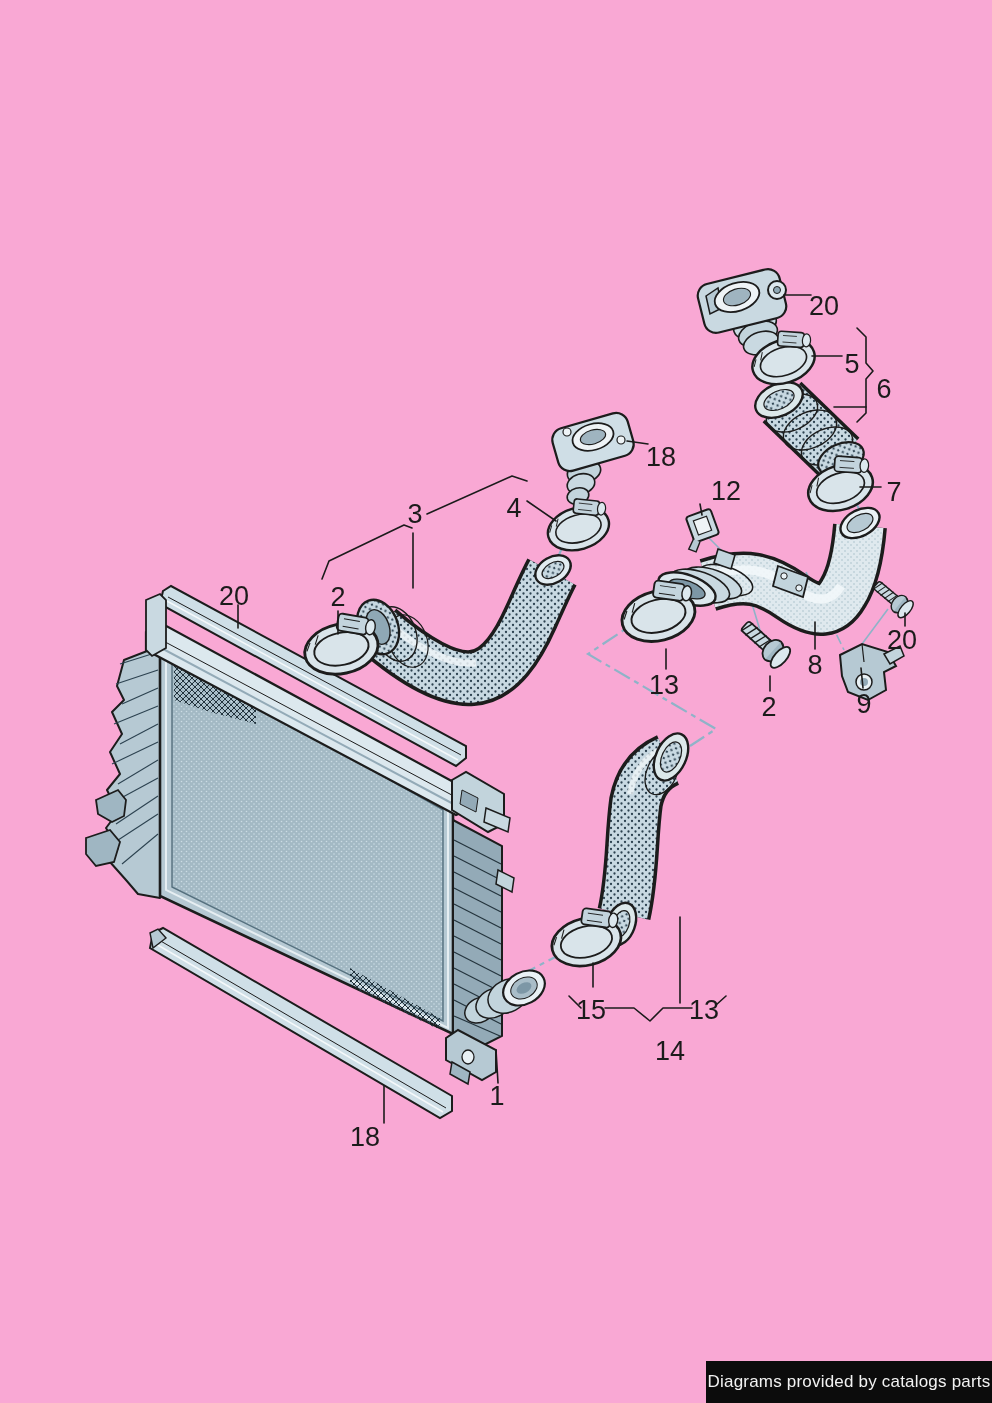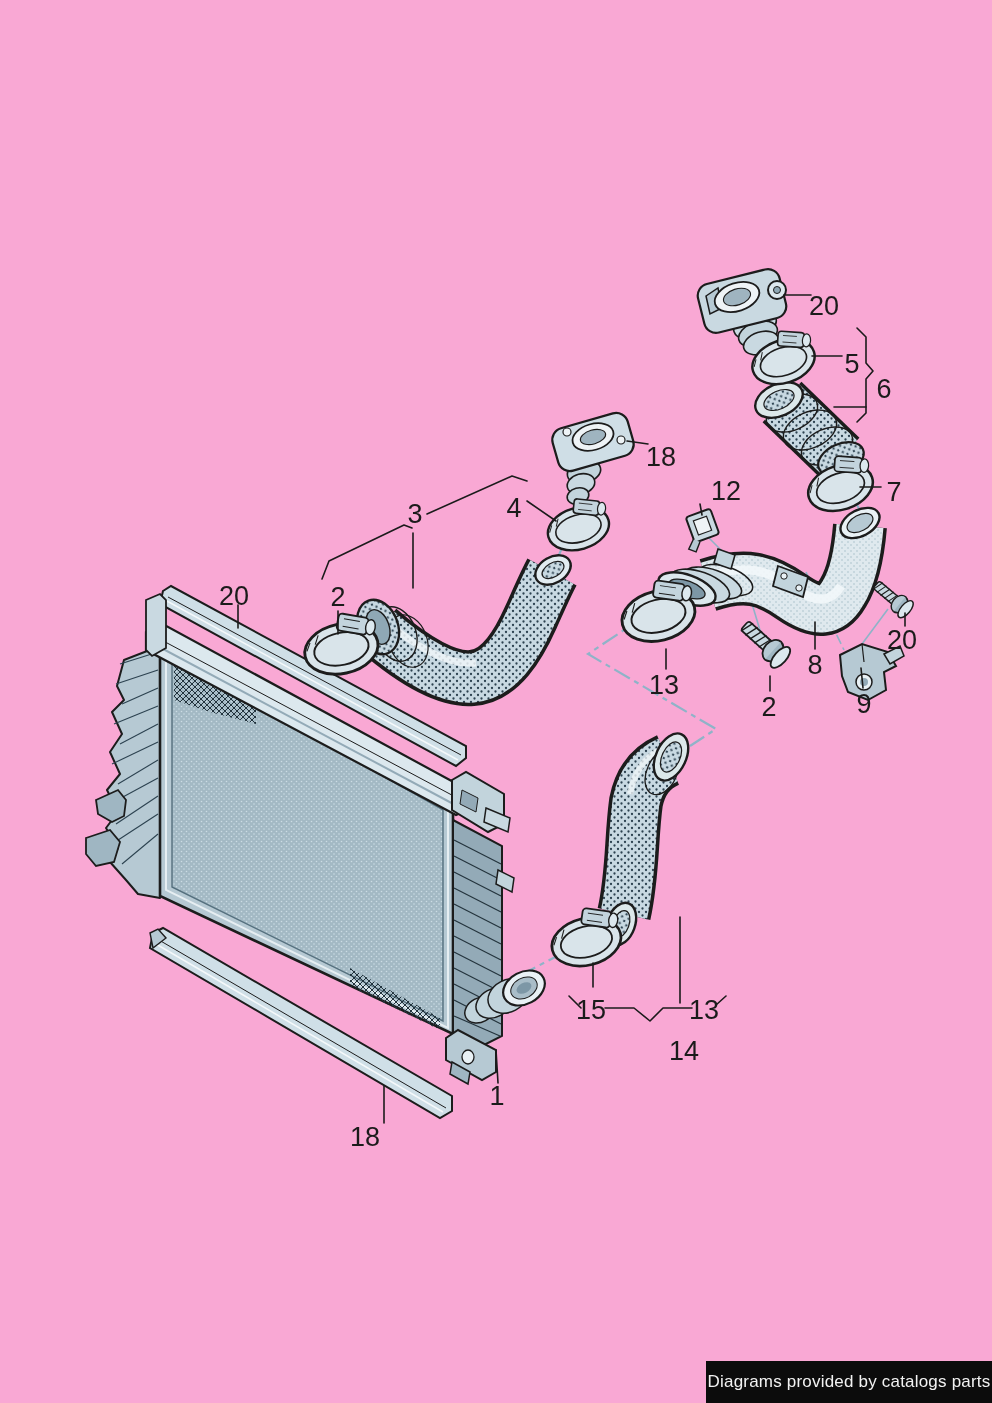--- a/index.html
+++ b/index.html
@@ -292,18 +292,18 @@
   <div class="callout" style="left:415px;top:514px">3</div>
   <div class="callout" style="left:338px;top:597px">2</div>
   <div class="callout" style="left:234px;top:596px">20</div>
   <div class="callout" style="left:664px;top:685px">13</div>
   <div class="callout" style="left:815px;top:665px">8</div>
   <div class="callout" style="left:902px;top:640px">20</div>
   <div class="callout" style="left:769px;top:707px">2</div>
   <div class="callout" style="left:864px;top:704px">9</div>
   <div class="callout" style="left:591px;top:1010px">15</div>
   <div class="callout" style="left:704px;top:1010px">13</div>
-  <div class="callout" style="left:684px;top:1051px">14</div>
+  <div class="callout" style="left:670px;top:1051px">14</div>
   <div class="callout" style="left:497px;top:1096px">1</div>
   <div class="callout" style="left:365px;top:1137px">18</div>
 
   <div id="footer-bar">Diagrams provided by catalogs parts</div>
 </div>
 
 </body></html>

